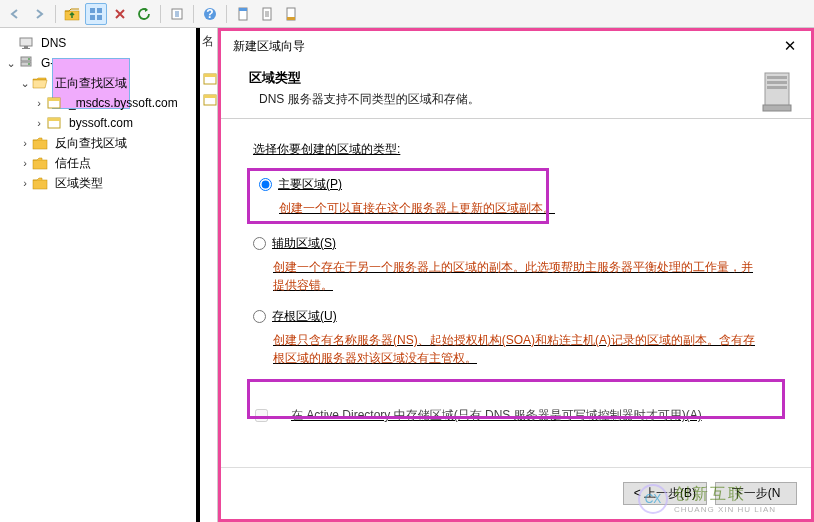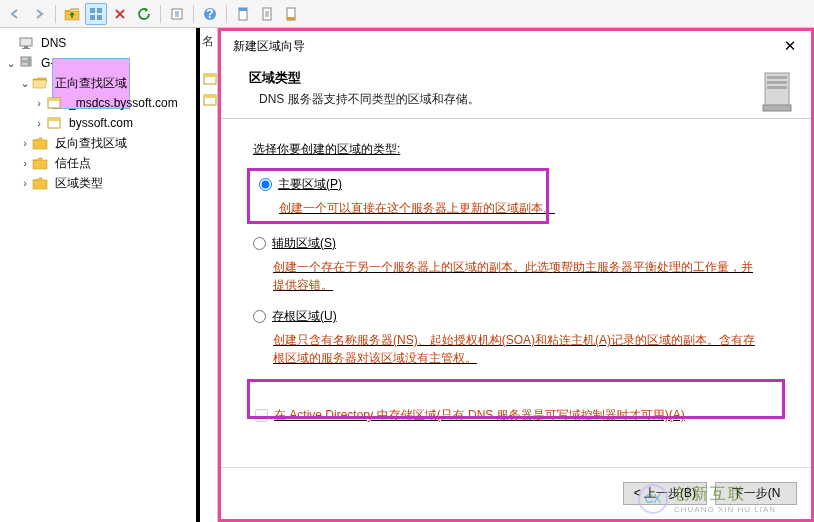--- a/index.html
+++ b/index.html
@@ -37,21 +37,21 @@
 .dlg-body { flex: 1; padding: 22px 32px 10px 32px; position: relative; text-decoration: underline; }
 .prompt { margin-bottom: 14px; }
 .radio-group { margin-left: 0; }
 .radio-item { margin-bottom: 14px; position: relative; }
 .radio-line { display: flex; align-items: center; gap: 6px; }
 .radio-line input { width: 13px; height: 13px; }
 .radio-desc { margin: 6px 16px 0 20px; line-height: 1.5; color: #c2410c; }
 .hl-primary { position: absolute; border: 3px solid #c030c0; pointer-events: none; }
 .checkbox-row { display: flex; align-items: center; gap: 6px; margin-top: 18px; }
 .checkbox-row input { width: 13px; height: 13px; }
-.checkbox-row label { color: #c2410c; }
+.checkbox-row label { color: #404040; margin-left: 17px; }
 .dlg-footer { height: 52px; border-top: 1px solid #ddd; display: flex; align-items: center; justify-content: flex-end; gap: 8px; padding-right: 14px; }
 .btn { height: 23px; min-width: 82px; border: 1px solid #adadad; background: #e1e1e1; display: flex; align-items: center; justify-content: center; padding: 0 10px; cursor: default; font-size: 12px; }
 
 
 .watermark { position: absolute; right: 6px; bottom: 6px; width: 170px; height: 34px; display: flex; align-items: center; opacity: 0.65; gap: 6px; }
 .wm-logo { width: 30px; height: 30px; border: 2px solid #c4b5fd; border-radius: 50%; display: flex; align-items: center; justify-content: center; color: #2aa0d8; font-weight: normal; font-size: 12px; }
 .wm-text { font-size: 16px; color: #4d7c0f; letter-spacing: 2px; }
 .wm-sub { font-size: 8px; color: #888; letter-spacing: 1px; }
 
 

